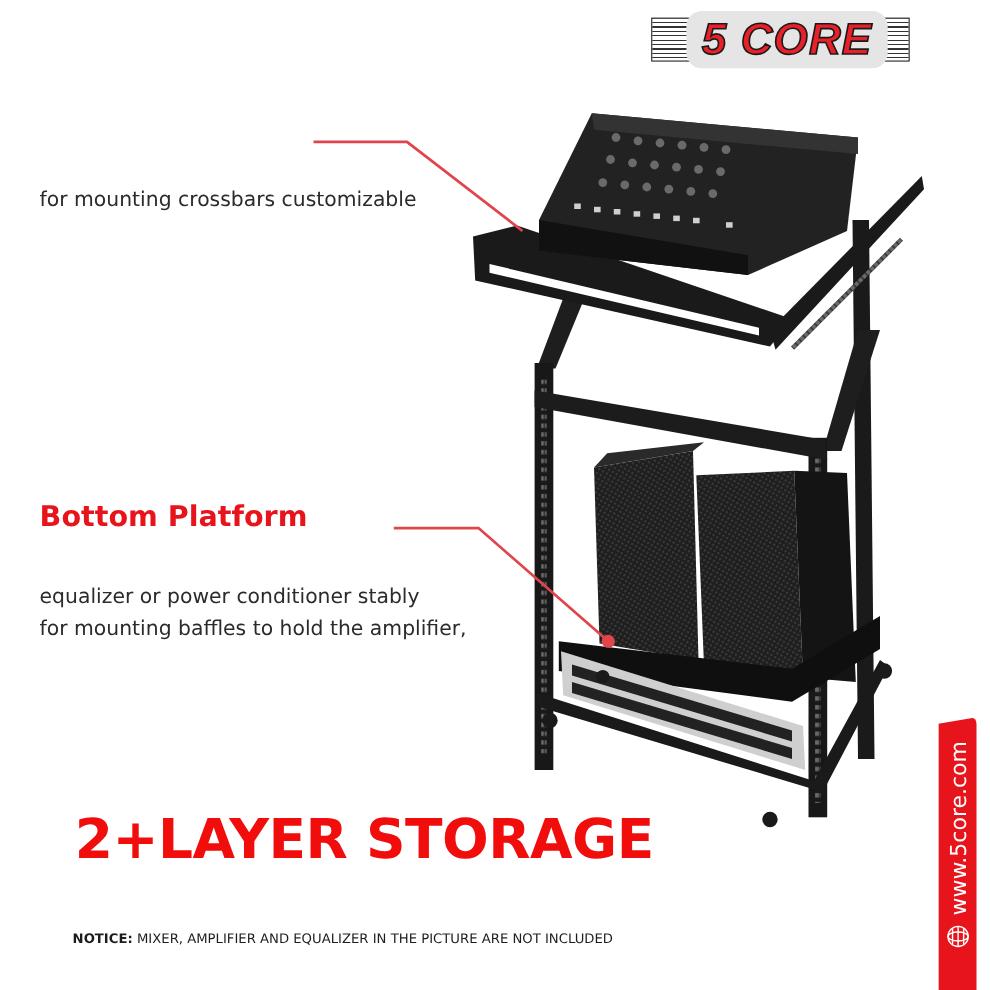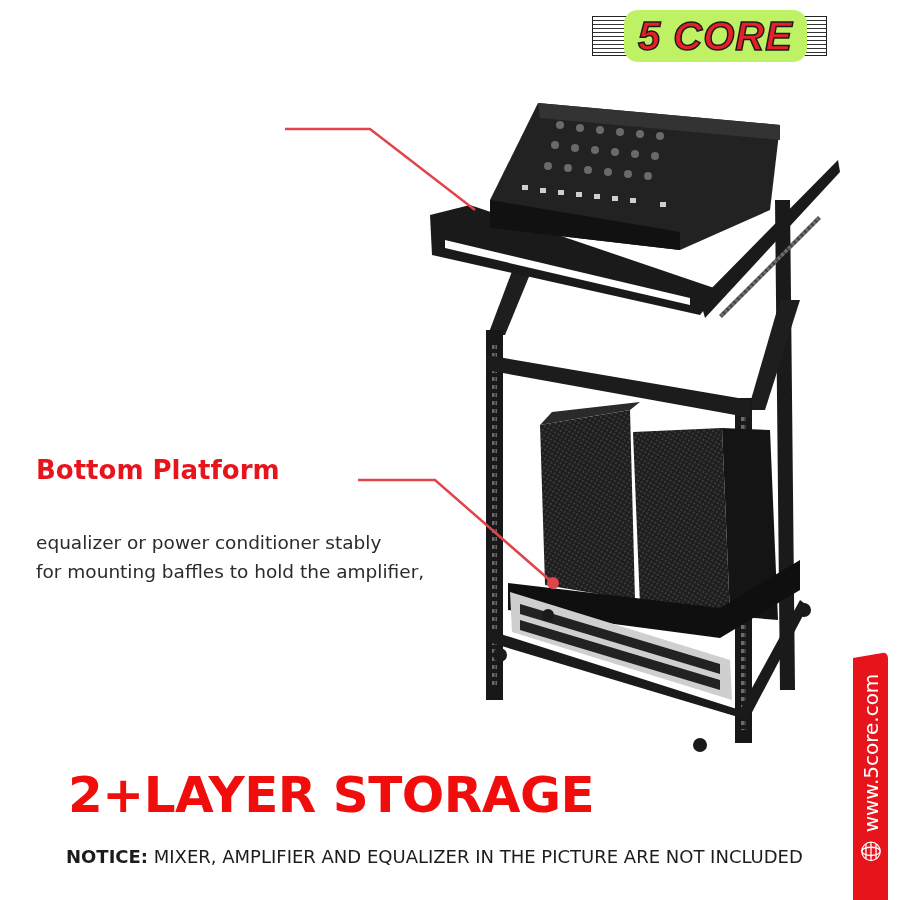--- a/index.html
+++ b/index.html
@@ -10,21 +10,21 @@
       position: absolute; left: 592px; top: 12px; width: 235px; height: 48px;
     }
     .brand-logo .stripes {
       position: absolute; left: 0; top: 4px; width: 100%; height: 40px;
       border: 1px solid #222;
       background: repeating-linear-gradient(to bottom, #fff 0px, #fff 3px, #333 3px, #333 4px);
     }
     .brand-logo .wordmark {
       position: absolute; left: 32px; top: -2px; height: 52px;
       padding: 0 14px;
-      background: #bef264;
+      background: #e5e5e5;
       border-radius: 14px;
       display: flex; align-items: center;
       font-family: "Liberation Sans", sans-serif; font-weight: 700; font-style: italic;
       font-size: 40px; letter-spacing: 1px;
       color: #e8202a;
       -webkit-text-stroke: 1.5px #1a1a1a;
       white-space: pre;
       text-align: right;
     }
 
@@ -37,25 +37,25 @@
       font-family: "DejaVu Sans", sans-serif; font-size: 18.5px; line-height: 29px;
     }
     .h1 { left: 36px; top: 91px; }
     .b1 { left: 36px; top: 167px; }
     .h2 { left: 36px; top: 452px; }
     .b2 { left: 36px; top: 528px; }
 
     .big-title {
       position: absolute; left: 68px; top: 734px;
       font-family: "DejaVu Sans", sans-serif; font-weight: 700;
-      font-size: 50px; color: #f20d0d; letter-spacing: -0.5px; margin-top: 32px;
+      font-size: 50px; color: #f20d0d; letter-spacing: -0.5px;
     }
     .notice {
       position: absolute; left: 66px; top: 846px;
-      font-family: "DejaVu Sans", sans-serif; font-size: 18px; color: #1c1c1c;
+      font-family: "DejaVu Sans", sans-serif; font-size: 12px; color: #1c1c1c;
     }
     .notice b { font-weight: 700; }
 
     .web-tab {
       position: absolute; left: 853px; top: 652px; width: 35px; height: 248px;
       background: #e8141c;
       border-radius: 6px 6px 0 0;
       clip-path: polygon(0 6px, 100% 0, 100% 100%, 0 100%);
     }
     .web-tab .label {
@@ -175,20 +175,21 @@
 
 <svg class="callouts" viewBox="0 0 900 900">
   <polyline points="285,129 370,129 475,210" fill="none" stroke="#e0454c" stroke-width="2.5"></polyline>
   <polyline points="358,480 435,480 553,583" fill="none" stroke="#e0454c" stroke-width="2.5"></polyline>
   <circle cx="553" cy="583" r="6" fill="#e0454c"></circle>
 </svg>
 
 <div class="headline h1">
 </div>
 <div class="body-copy b1">
+  <div>for mounting crossbars customizable</div>
 </div>
 
 <div class="headline h2">
   <div>Bottom Platform</div>
 </div>
 <div class="body-copy b2">
   <div>equalizer or power conditioner stably</div>
   <div>for mounting baffles to hold the amplifier,</div>
 </div>
 

